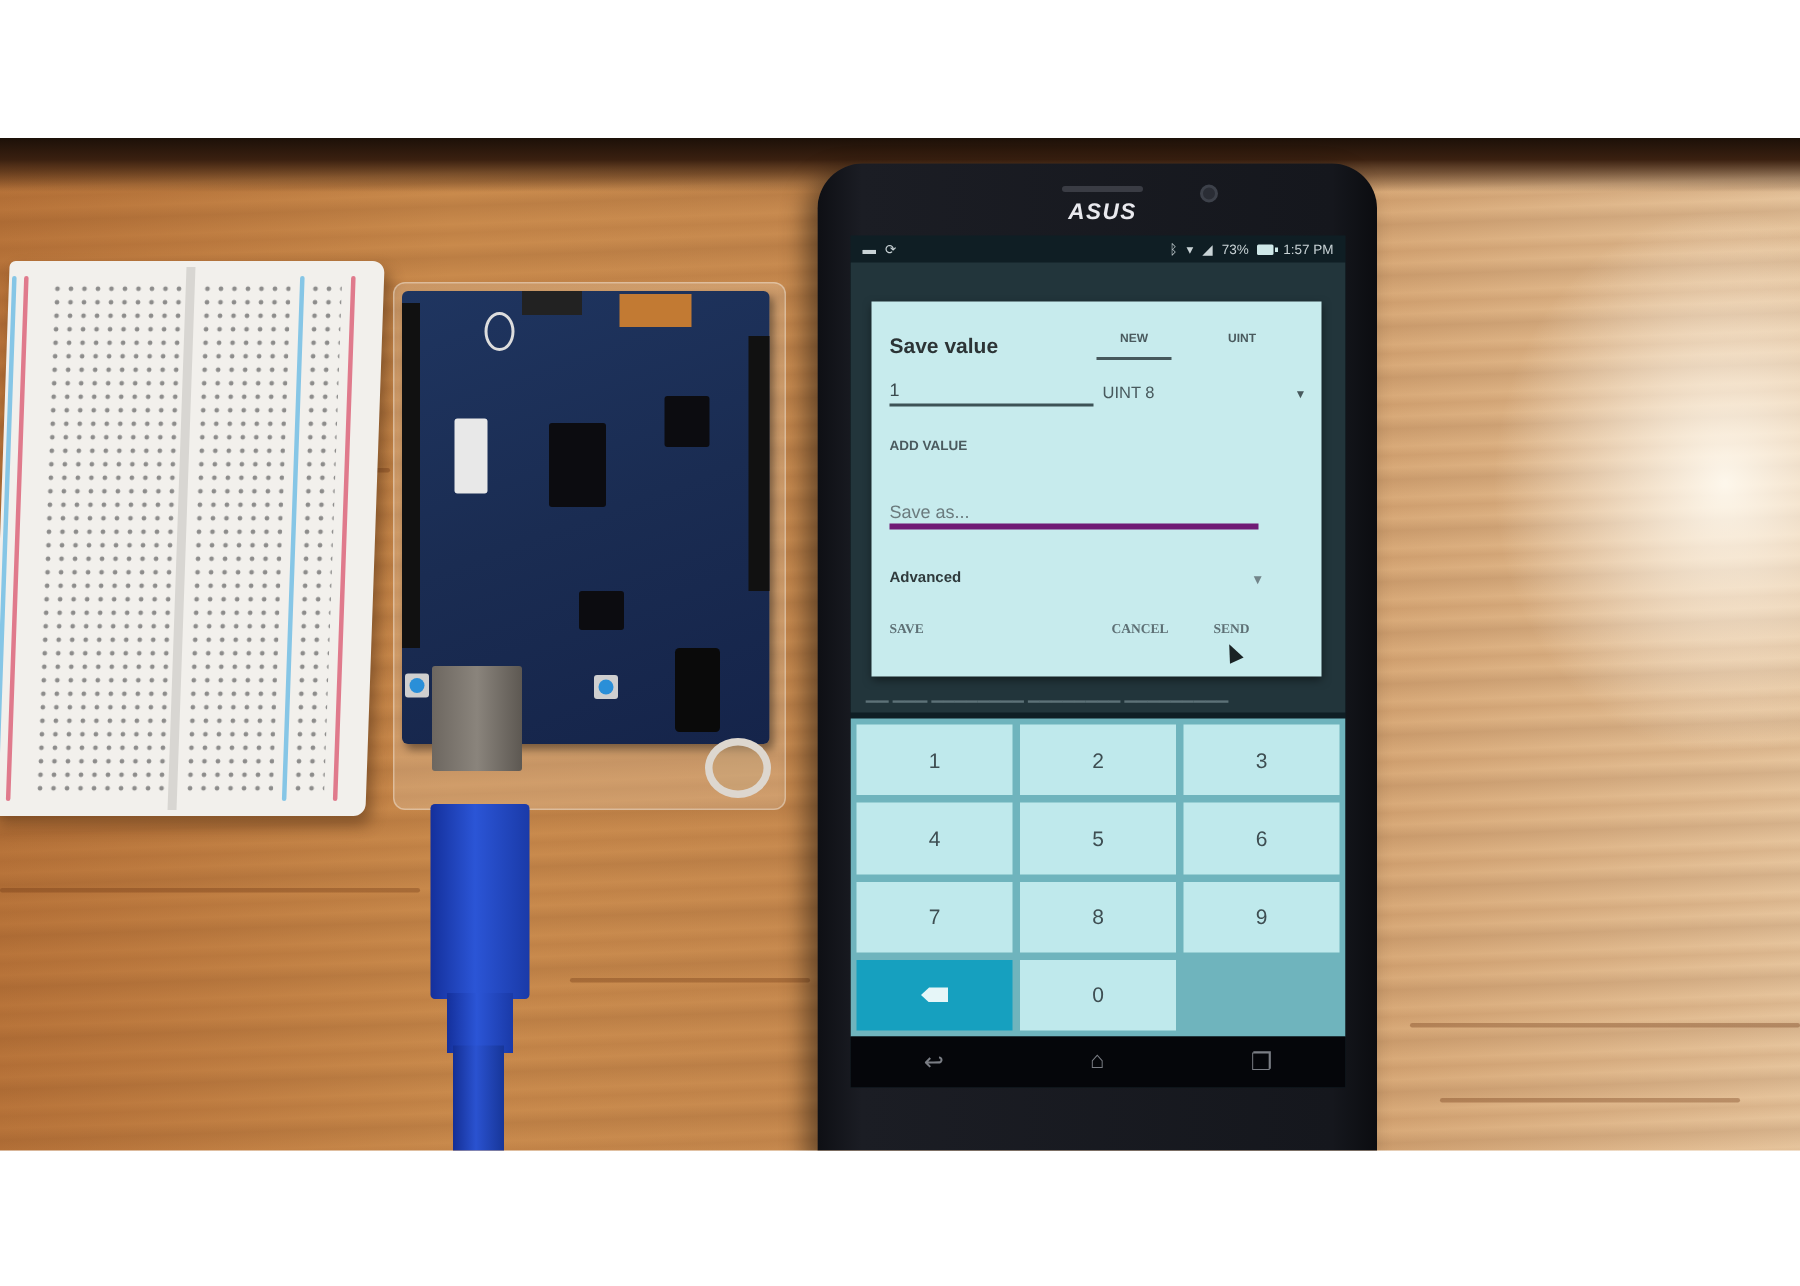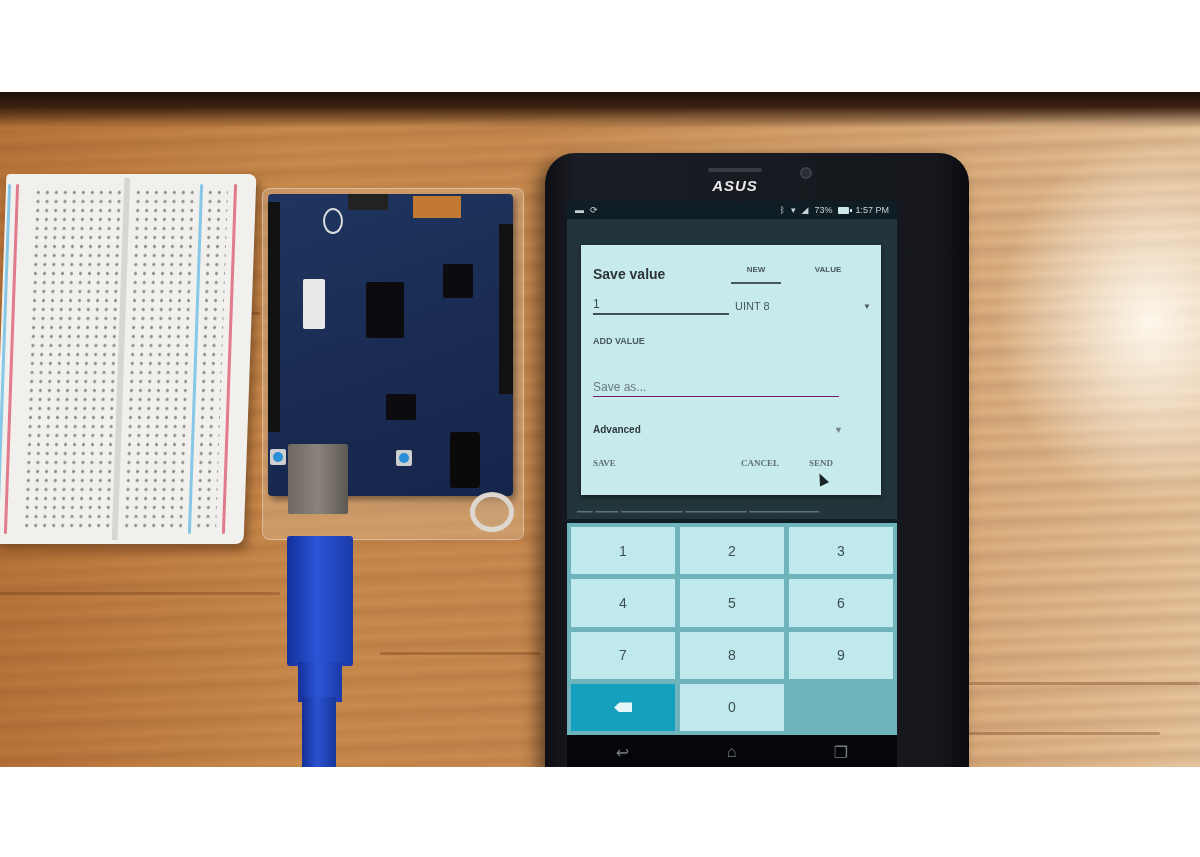--- a/index.html
+++ b/index.html
@@ -36,22 +36,22 @@
   .board-btn { position: absolute; width: 16px; height: 16px; background: #cfcfcf; border-radius: 2px; }
   .board-btn::after { content: ""; position: absolute; left: 3px; top: 3px; width: 10px; height: 10px; border-radius: 50%; background: #2a8fd8; }
   .usb-port { position: absolute; left: 288px; top: 352px; width: 60px; height: 70px; background: linear-gradient(90deg,#6d6760,#8a847c,#5d5852); border-radius: 2px; }
   .barrel { position: absolute; left: 450px; top: 340px; width: 30px; height: 56px; background: #0a0a0a; border-radius: 3px; }
   .ring { position: absolute; left: 470px; top: 400px; width: 44px; height: 40px; border-radius: 50%; border: 5px solid #ddd7cf; background: rgba(200,170,130,0.4); }
   .usb-cable-head { position: absolute; left: 287px; top: 444px; width: 66px; height: 130px; background: linear-gradient(90deg,#14309c,#2b55d6 45%,#1a3aa8); border-radius: 3px; }
   .usb-cable-neck { position: absolute; left: 298px; top: 570px; width: 44px; height: 40px; background: linear-gradient(90deg,#14309c,#2b55d6 45%,#1a3aa8); }
   .usb-cable { position: absolute; left: 302px; top: 605px; width: 34px; height: 80px; background: linear-gradient(90deg,#142f95,#2a52d0 45%,#173699); }
 
   
-  .phone { position: absolute; left: 545px; top: 17px; width: 424px; height: 665px;
-    background: linear-gradient(90deg,#0e0f14 0%,#1b1d24 8%,#15171d 92%,#0b0c10 100%); border-radius: 30px 30px 0 0; box-shadow: -8px 6px 16px rgba(0,0,0,0.45); margin-top: 44px; }
+  .phone { position: absolute; left: 545px; top: 17px; width: 373px; height: 665px;
+    background: linear-gradient(90deg,#0e0f14 0%,#1b1d24 8%,#15171d 92%,#0b0c10 100%); border-radius: 30px 30px 0 0; box-shadow: -8px 6px 16px rgba(0,0,0,0.45); }
   .phone-speaker { position: absolute; left: 163px; top: 15px; width: 54px; height: 4px; background: #3a3c44; border-radius: 2px; }
   .phone-brand { position: absolute; left: 150px; top: 24px; width: 80px; text-align: center; color: #e9e9ee; font-size: 15px; font-weight: bold; font-style: italic; letter-spacing: 1px; }
   .phone-camera { position: absolute; left: 255px; top: 14px; width: 12px; height: 12px; border-radius: 50%; background: #2a2d35; border: 2px solid #3d414a; }
 
   .screen { position: absolute; left: 22px; top: 48px; width: 330px; height: 568px; background: #0f1e24; overflow: hidden; }
   .status-bar { position: absolute; left: 0; top: 0; width: 100%; height: 18px; display: flex; align-items: center; padding: 0 8px; color: #c9d3d6; font-size: 9px; }
   .status-bar .left { display: flex; gap: 6px; }
   .status-bar .right { margin-left: auto; display: flex; gap: 6px; align-items: center; }
   .battery-icon { display: inline-block; width: 11px; height: 7px; background: #cfe8e8; border-radius: 1px; position: relative; }
   .battery-icon::after { content: ""; position: absolute; right: -3px; top: 2px; width: 2px; height: 3px; background: #cfe8e8; }
@@ -60,21 +60,21 @@
   .dimmed-text { position: absolute; left: 10px; top: 300px; width: 310px; height: 12px; color: #5d7278; font-size: 10px; white-space: nowrap; overflow: hidden; }
 
   .dialog { position: absolute; left: 14px; top: 44px; width: 300px; height: 250px; background: #c7ebed; box-shadow: 0 2px 6px rgba(0,0,0,0.5); }
   .dlg-title { position: absolute; left: 12px; top: 21px; font-size: 14px; font-weight: bold; color: #2c3436; }
   .dlg-tab { position: absolute; top: 20px; font-size: 8px; font-weight: bold; color: #4a5a5e; text-align: center; }
   .dlg-tab.active { border-bottom: 2px solid #46585c; padding-bottom: 8px; }
   .value-input { position: absolute; left: 12px; top: 50px; width: 136px; height: 20px; border: none; border-bottom: 2px solid #3d5256; background: transparent; font-size: 12px; color: #3a4a4e; outline: none; font-family: "Liberation Sans", sans-serif; }
   .type-select { position: absolute; left: 154px; top: 52px; width: 136px; height: 18px; display: flex; align-items: center; font-size: 11px; color: #48595d; }
   .type-select .arrow { margin-left: auto; font-size: 8px; }
   .add-value { position: absolute; left: 12px; top: 91px; font-size: 9px; color: #4a5a5e; font-weight: bold; }
-  .save-as { position: absolute; left: 12px; top: 132px; width: 246px; height: 20px; border: none; border-bottom: 1px solid #701a75; background: transparent; font-size: 12px; color: #6b7b7e; outline: none; font-family: "Liberation Sans", sans-serif; }
+  .save-as { position: absolute; left: 12px; top: 132px; width: 246px; height: 20px; border: none; border-bottom: 4px solid #701a75; background: transparent; font-size: 12px; color: #6b7b7e; outline: none; font-family: "Liberation Sans", sans-serif; }
   .save-as::placeholder { color: #6b7b7e; }
   .advanced { position: absolute; left: 12px; top: 179px; width: 250px; display: flex; align-items: center; font-size: 10px; font-weight: bold; color: #2f3a3c; }
   .advanced .chev { margin-left: auto; font-size: 9px; color: #73858a; }
   .dlg-btn { position: absolute; top: 213px; font-size: 9px; font-weight: bold; color: #5e7075; background: none; border: none; font-family: Liberation Serif, serif; cursor: pointer; }
   .cursor-icon { position: absolute; left: 236px; top: 228px; width: 0; height: 0; border-left: 5px solid transparent; border-right: 5px solid transparent; border-bottom: 12px solid #1a2224; transform: rotate(-25deg); }
 
   .keypad { position: absolute; left: 0; top: 322px; width: 330px; height: 212px; background: #6fb4bd; padding: 4px; display: grid; grid-template-columns: 1fr 1fr 1fr; grid-template-rows: repeat(4, 1fr); gap: 5px; }
   .key { background: #bfe9ec; border: none; font-size: 14px; color: #3e4e52; font-family: "Liberation Sans", sans-serif; display: flex; align-items: center; justify-content: center; }
   .key.action { background: #16a0bf; color: #e6f6f8; font-size: 8px; font-weight: bold; }
   .backspace-icon { display: inline-block; width: 18px; height: 10px; background: #e6f6f8; clip-path: polygon(30% 0, 100% 0, 100% 100%, 30% 100%, 0 50%); }
@@ -144,21 +144,21 @@
           <span>1:57 PM</span>
         </div>
       </div>
 
       <div class="dimmed-bg"></div>
       <div class="dimmed-text">▁▁ ▁▁▁ ▁▁▁▁▁▁▁▁ ▁▁▁▁▁▁▁▁ ▁▁▁▁▁▁▁▁▁</div>
 
       <div class="dialog">
         <div class="dlg-title">Save value</div>
         <div class="dlg-tab active" style="left:150px;width:50px;">NEW</div>
-        <div class="dlg-tab" style="left:222px;width:50px;">VALUE</div>
+        <div class="dlg-tab" style="left:222px;width:50px;">UINT</div>
 
         <input class="value-input" type="text" value="1" style="">
         <div class="type-select">
           <span>UINT 8</span>
           <span class="arrow">▼</span>
         </div>
 
         <div class="add-value">ADD VALUE</div>
 
         <input class="save-as" type="text" placeholder="Save as..." style="">

